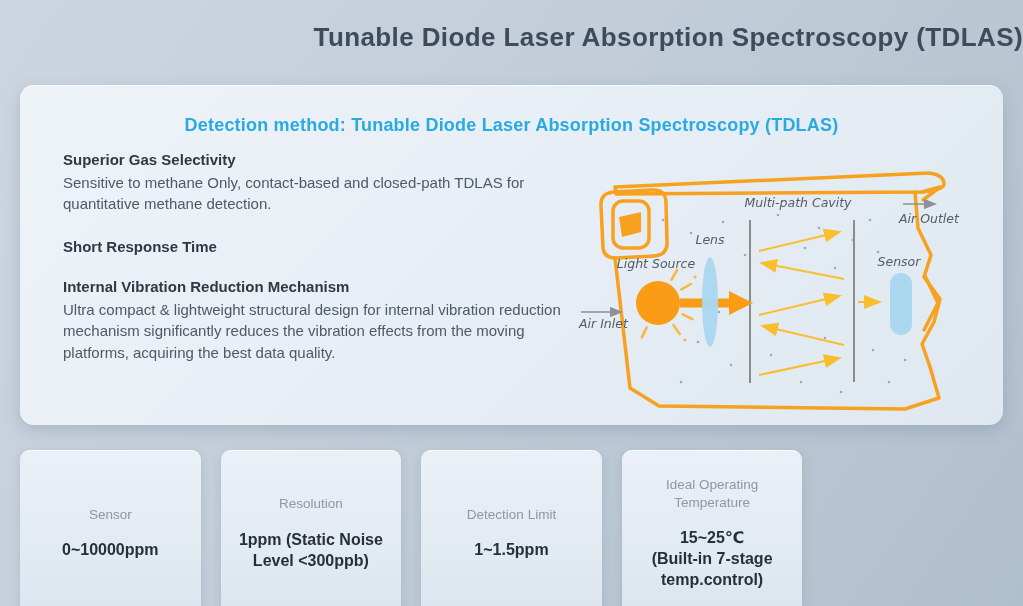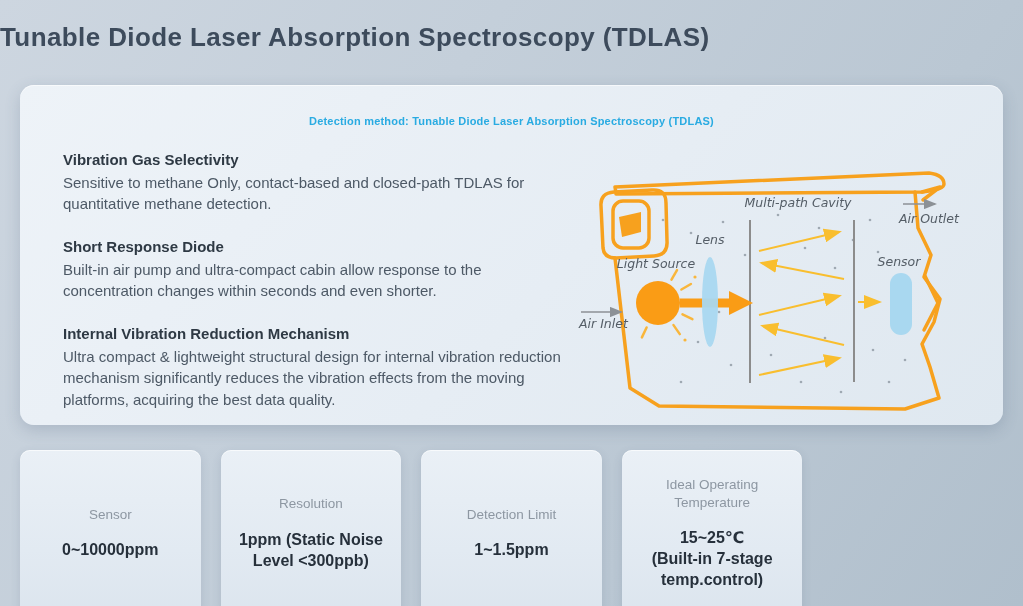--- a/index.html
+++ b/index.html
@@ -4,32 +4,32 @@
 <style>
   * { margin: 0; padding: 0; box-sizing: border-box; }
   html, body { width: 1023px; height: 606px; overflow: hidden; }
   body {
     font-family: "Liberation Sans", "DejaVu Sans", sans-serif;
     background: linear-gradient(125deg, #cdd6e0 0%, #c4cfda 35%, #bac7d3 70%, #b0bfcc 100%);
     position: relative;
   }
   .page-title {
     position: absolute; top: 22px; left: 0; width: 100%;
-    text-align: left; font-size: 26px; font-weight: 600;
+    text-align: right; font-size: 26px; font-weight: 600;
     color: #3d4b5c; letter-spacing: 0.4px;
   }
   .main-panel {
     position: absolute; left: 20px; top: 85px; width: 983px; height: 340px;
     border-radius: 14px;
     background: linear-gradient(135deg, #eef3f8 0%, #e6edf4 55%, #dfe8f0 100%);
     box-shadow: 0 5px 16px rgba(60, 80, 110, 0.20), inset 0 1px 0 rgba(255,255,255,0.6);
   }
   .panel-heading {
     position: absolute; top: 30px; left: 0; width: 100%;
-    text-align: center; font-size: 11px; font-weight: bold;
+    text-align: center; font-size: 18px; font-weight: bold;
     color: #29abe2; letter-spacing: 0.2px;
   }
   .features {
     position: absolute; left: 43px; top: 66px; width: 505px;
   }
   .feature { margin-bottom: 23px; }
   .feature-title {
     font-size: 15px; font-weight: bold; color: #2e3944; margin-bottom: 4px;
   }
   .feature-body {
@@ -65,26 +65,25 @@
 </head>
 <body>
 
 <h1 class="page-title">Tunable Diode Laser Absorption Spectroscopy (TDLAS)</h1>
 
 <div class="main-panel">
   <div class="panel-heading">Detection method: Tunable Diode Laser Absorption Spectroscopy (TDLAS)</div>
 
   <div class="features">
     <div class="feature">
-      <div class="feature-title">Vibration Gas Selectivity</div>
+      <div class="feature-title">Superior Gas Selectivity</div>
       <div class="feature-body">Sensitive to methane Only, contact-based and closed-path TDLAS for quantitative methane detection.</div>
     </div>
     <div class="feature">
-      <div class="feature-title">Short Response Diode</div>
-      <div class="feature-body">Built-in air pump and ultra-compact cabin allow response to the concentration changes within seconds and even shorter.</div>
+      <div class="feature-title">Short Response Time</div>
     </div>
     <div class="feature">
       <div class="feature-title">Internal Vibration Reduction Mechanism</div>
       <div class="feature-body">Ultra compact &amp; lightweight structural design for internal vibration reduction mechanism significantly reduces the vibration effects from the moving platforms, acquiring the best data quality.</div>
     </div>
   </div>
 
   <div class="diagram">
     <svg viewBox="0 0 428 265">
       <defs>

